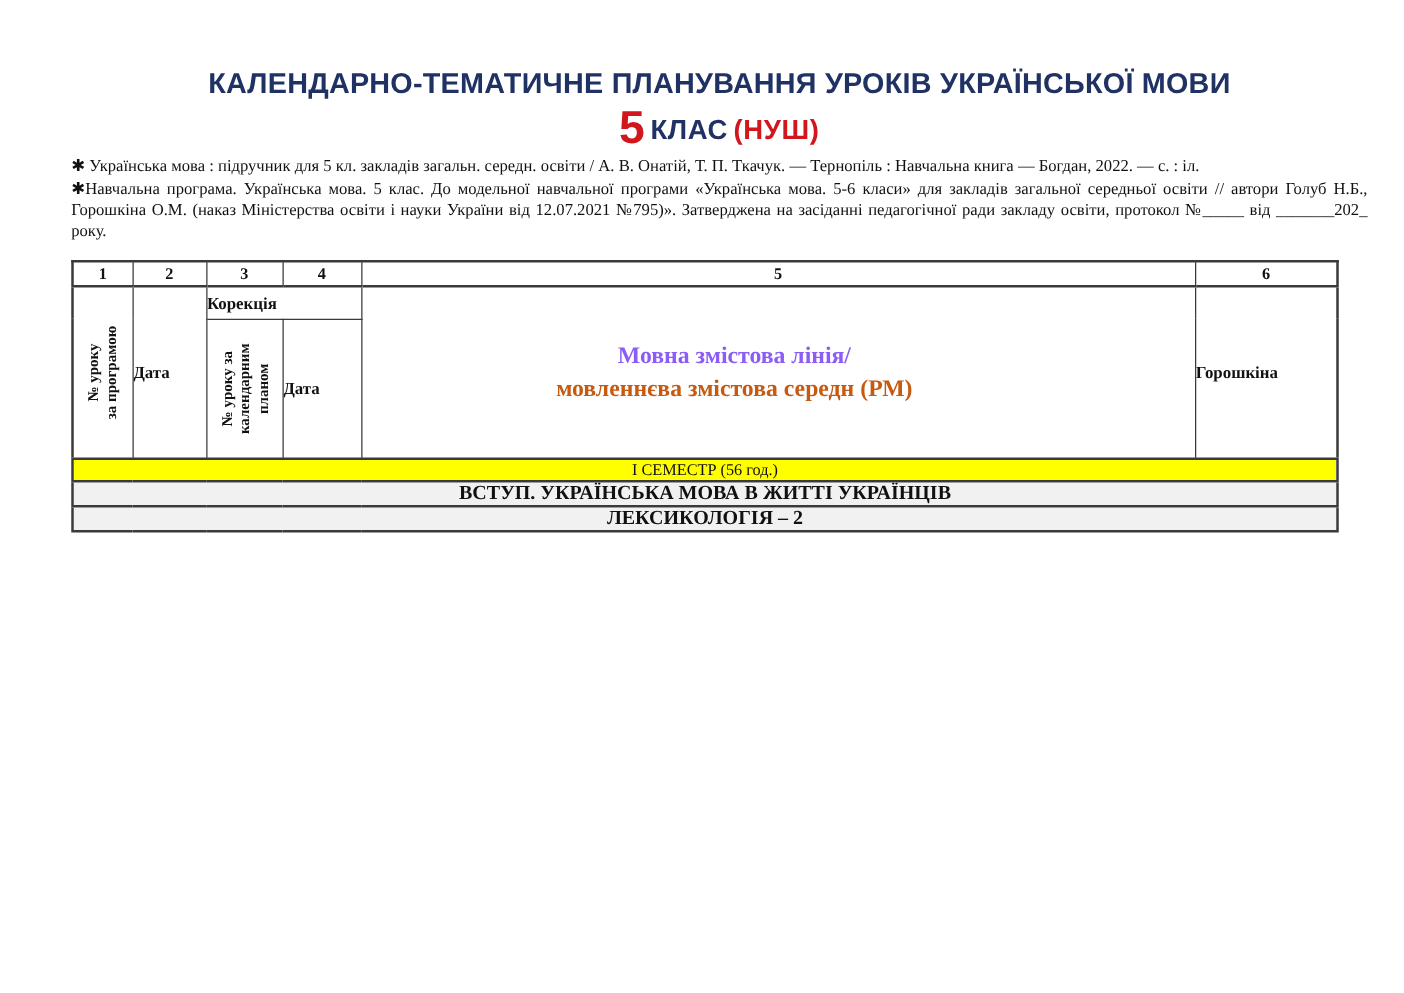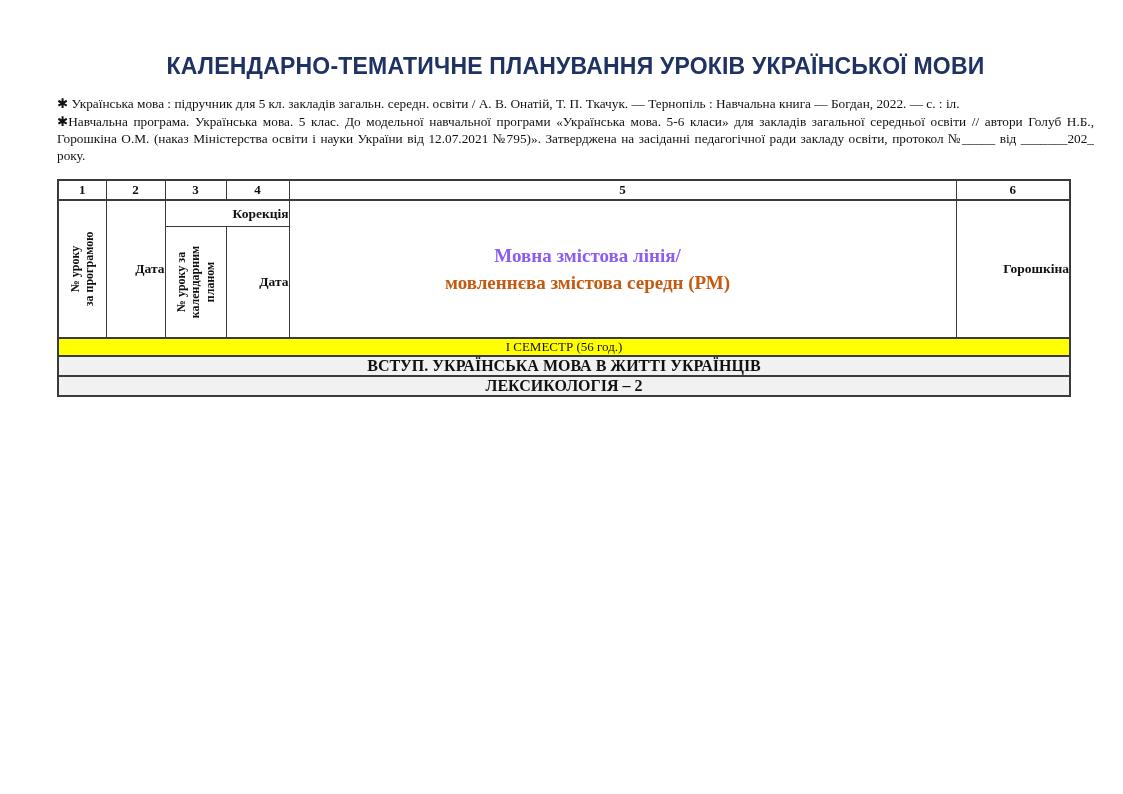--- a/index.html
+++ b/index.html
@@ -20,41 +20,41 @@
     text-align:center;line-height:1.1;
   }
   .title-grade{
     font-family:"Liberation Sans",sans-serif;font-weight:bold;
     text-align:center;margin-top:4px;line-height:1;
   }
   .title-grade .num{font-size:37px;color:var(--red);vertical-align:-3px;}
   .title-grade .word{font-size:22px;color:var(--navy);letter-spacing:.5px;}
   .title-grade .suffix{font-size:22px;color:var(--red);letter-spacing:.5px;}
   
-  .notes{margin-top:16px;font-size:13.3px;line-height:1.3;text-align:justify;}
+  .notes{margin-top:4px;font-size:13.3px;line-height:1.3;text-align:justify;}
   .notes p{margin:0;}
   
   table{
     border-collapse:collapse;table-layout:fixed;width:1012px;margin-top:15px;
     border:2px solid var(--bd);
   }
   td{border:1px solid var(--bd);padding:0;overflow:hidden;}
   tr.nums td{
     height:20px;text-align:center;font-weight:bold;font-size:13px;
     border-bottom:2px solid var(--bd);
   }
   .v-cell{position:relative;}
   .vert{
     position:absolute;left:50%;top:50%;
     transform:translate(-50%,-50%) rotate(-90deg);
     white-space:pre-line;font-weight:bold;font-size:12px;line-height:1.2;
     text-align:center;width:max-content;
   }
   .hdr-date,.hdr-korr,.hdr-notes{
-    text-align:right;font-weight:bold;font-size:13.5px;vertical-align:middle;
+    text-align:left;font-weight:bold;font-size:13.5px;vertical-align:middle;
   }
   tr.h-korr td{height:26px;}
   tr.h-sub td{height:112px;}
   .hdr-topic{vertical-align:middle;text-align:center;padding-right:70px;}
   .hdr-topic .l1{font-weight:bold;font-size:19px;color:#8b5cf6;line-height:1.45;}
   .hdr-topic .l2{font-weight:bold;font-size:19px;color:var(--orange);line-height:1.45;}
   tr.semester td{
     background:var(--yellow);height:17px;text-align:center;
     font-weight:normal;font-size:13px;border-top:2px solid var(--bd);
     border-bottom:2px solid var(--bd);
@@ -64,20 +64,25 @@
     font-weight:bold;font-size:16px;border-bottom:2px solid var(--bd);
   }
 </style>
 </head>
 <body>
 
 <div class="page">
 
   <div class="title-main">КАЛЕНДАРНО-ТЕМАТИЧНЕ ПЛАНУВАННЯ УРОКІВ УКРАЇНСЬКОЇ МОВИ</div>
 
+  <div class="title-grade">
+    <span class="num">5</span>
+    <span class="word">КЛАС</span>
+    <span class="suffix">(НУШ)</span>
+  </div>
 
   <div class="notes">
     <p>✱ Українська мова : підручник для 5 кл. закладів загальн. середн. освіти / А. В. Онатій, Т. П. Ткачук. — Тернопіль : Навчальна книга — Богдан, 2022. — с. : іл.</p>
     <p>✱Навчальна програма. Українська мова. 5 клас. До модельної навчальної програми  «Українська мова. 5-6 класи» для закладів загальної середньої освіти // автори Голуб Н.Б., Горошкіна О.М. (наказ Міністерства освіти і науки України від 12.07.2021 №795)». Затверджена на засіданні педагогічної ради закладу освіти, протокол №_____ від _______202_ року.</p>
   </div>
 
   <table>
     <colgroup>
       <col style="width:48px">
         <col style="width:59px">

